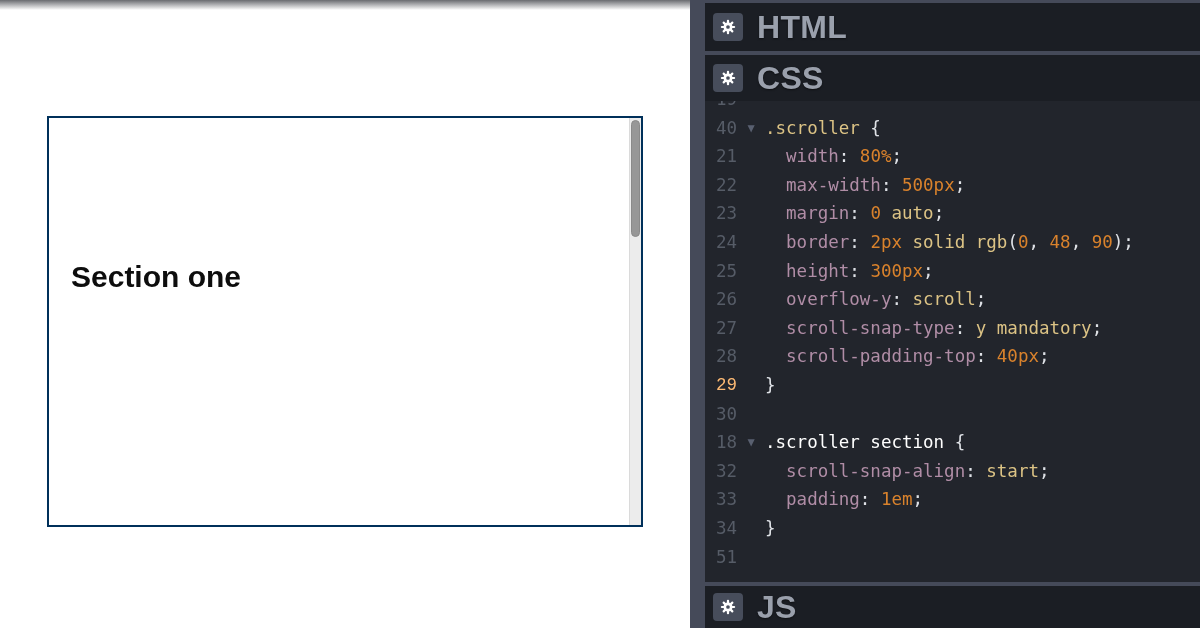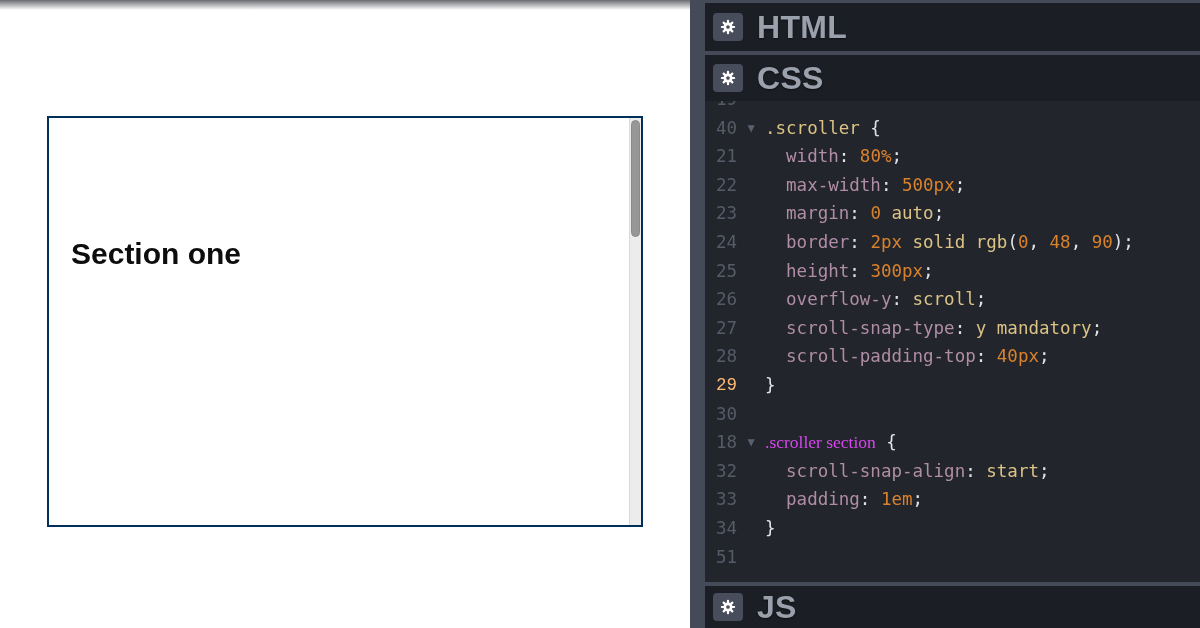--- a/index.html
+++ b/index.html
@@ -35,21 +35,21 @@
   }
   .v-scrollbar .thumb {
     position: absolute; left: 1px; top: 2px; width: 9px; height: 117px;
     background: #979797; border-radius: 5px; border: 1px solid #8a8a8a;
   }
   .article-content {
     position: absolute; left: 0; top: 75px; right: 12px; bottom: 0;
     padding: 0 22px; overflow: hidden;
   }
   .article-content h2 {
-    margin-top: 46px; font-size: 30px; line-height: 30px; font-weight: bold; color: #0d0d0d;
+    margin-top: 69px; font-size: 30px; line-height: 30px; font-weight: bold; color: #0d0d0d;
   }
   .article-content p {
     margin-top: 44px; font-size: 22px; line-height: 31px; color: #1a1a1a;
     white-space: pre-line;
   }
 
   
   .editor-pane {
     position: absolute; left: 690px; top: 0; width: 510px; height: 628px;
     background: #1b1e24;
@@ -154,21 +154,21 @@
           <div class="code-row"><span class="ln" style="color: rgb(86, 92, 103);">21</span><span class="fold" style="color: rgb(89, 96, 112);"></span><span class="code-text"><span style="color: rgb(223, 226, 231);">  </span><span style="color: rgb(176, 141, 166);">width</span><span style="color: rgb(223, 226, 231);">: </span><span style="color: rgb(217, 130, 44);">80%</span><span style="color: rgb(223, 226, 231);">;</span></span></div>
           <div class="code-row"><span class="ln" style="color: rgb(86, 92, 103);">22</span><span class="fold" style="color: rgb(89, 96, 112);"></span><span class="code-text"><span style="color: rgb(223, 226, 231);">  </span><span style="color: rgb(176, 141, 166);">max-width</span><span style="color: rgb(223, 226, 231);">: </span><span style="color: rgb(217, 130, 44);">500px</span><span style="color: rgb(223, 226, 231);">;</span></span></div>
           <div class="code-row"><span class="ln" style="color: rgb(86, 92, 103);">23</span><span class="fold" style="color: rgb(89, 96, 112);"></span><span class="code-text"><span style="color: rgb(223, 226, 231);">  </span><span style="color: rgb(176, 141, 166);">margin</span><span style="color: rgb(223, 226, 231);">: </span><span style="color: rgb(217, 130, 44);">0</span><span style="color: rgb(223, 226, 231);"> </span><span style="color: rgb(220, 195, 133);">auto</span><span style="color: rgb(223, 226, 231);">;</span></span></div>
           <div class="code-row"><span class="ln" style="color: rgb(86, 92, 103);">24</span><span class="fold" style="color: rgb(89, 96, 112);"></span><span class="code-text"><span style="color: rgb(223, 226, 231);">  </span><span style="color: rgb(176, 141, 166);">border</span><span style="color: rgb(223, 226, 231);">: </span><span style="color: rgb(217, 130, 44);">2px</span><span style="color: rgb(223, 226, 231);"> </span><span style="color: rgb(220, 195, 133);">solid</span><span style="color: rgb(223, 226, 231);"> </span><span style="color: rgb(220, 195, 133);">rgb</span><span style="color: rgb(223, 226, 231);">(</span><span style="color: rgb(217, 130, 44);">0</span><span style="color: rgb(223, 226, 231);">, </span><span style="color: rgb(217, 130, 44);">48</span><span style="color: rgb(223, 226, 231);">, </span><span style="color: rgb(217, 130, 44);">90</span><span style="color: rgb(223, 226, 231);">);</span></span></div>
           <div class="code-row"><span class="ln" style="color: rgb(86, 92, 103);">25</span><span class="fold" style="color: rgb(89, 96, 112);"></span><span class="code-text"><span style="color: rgb(223, 226, 231);">  </span><span style="color: rgb(176, 141, 166);">height</span><span style="color: rgb(223, 226, 231);">: </span><span style="color: rgb(217, 130, 44);">300px</span><span style="color: rgb(223, 226, 231);">;</span></span></div>
           <div class="code-row"><span class="ln" style="color: rgb(86, 92, 103);">26</span><span class="fold" style="color: rgb(89, 96, 112);"></span><span class="code-text"><span style="color: rgb(223, 226, 231);">  </span><span style="color: rgb(176, 141, 166);">overflow-y</span><span style="color: rgb(223, 226, 231);">: </span><span style="color: rgb(220, 195, 133);">scroll</span><span style="color: rgb(223, 226, 231);">;</span></span></div>
           <div class="code-row"><span class="ln" style="color: rgb(86, 92, 103);">27</span><span class="fold" style="color: rgb(89, 96, 112);"></span><span class="code-text"><span style="color: rgb(223, 226, 231);">  </span><span style="color: rgb(176, 141, 166);">scroll-snap-type</span><span style="color: rgb(223, 226, 231);">: </span><span style="color: rgb(220, 195, 133);">y</span><span style="color: rgb(223, 226, 231);"> </span><span style="color: rgb(220, 195, 133);">mandatory</span><span style="color: rgb(223, 226, 231);">;</span></span></div>
           <div class="code-row"><span class="ln" style="color: rgb(86, 92, 103);">28</span><span class="fold" style="color: rgb(89, 96, 112);"></span><span class="code-text"><span style="color: rgb(223, 226, 231);">  </span><span style="color: rgb(176, 141, 166);">scroll-padding-top</span><span style="color: rgb(223, 226, 231);">: </span><span style="color: rgb(217, 130, 44);">40px</span><span style="color: rgb(223, 226, 231);">;</span></span></div>
           <div class="code-row"><span class="ln" style="color: #fdba74; font-family: Liberation Mono, monospace;">29</span><span class="fold" style="color: rgb(89, 96, 112);"></span><span class="code-text"><span style="color: rgb(223, 226, 231);">}</span></span></div>
           <div class="code-row"><span class="ln" style="color: rgb(86, 92, 103); padding-left: 8px;">30</span><span class="fold" style="color: rgb(89, 96, 112);"></span><span class="code-text"></span></div>
-          <div class="code-row"><span class="ln" style="color: rgb(86, 92, 103);">18</span><span class="fold" style="color: rgb(89, 96, 112);">▼</span><span class="code-text"><span style="color: #d946ef; font-family: Liberation Serif, serif;">.scroller section</span><span style="color: rgb(223, 226, 231);"> {</span></span></div>
+          <div class="code-row"><span class="ln" style="color: rgb(86, 92, 103);">18</span><span class="fold" style="color: rgb(89, 96, 112);">▼</span><span class="code-text"><span style="color: #ffffff;">.scroller section</span><span style="color: rgb(223, 226, 231);"> {</span></span></div>
           <div class="code-row"><span class="ln" style="color: rgb(86, 92, 103);">32</span><span class="fold" style="color: rgb(89, 96, 112);"></span><span class="code-text"><span style="color: rgb(223, 226, 231);">  </span><span style="color: rgb(176, 141, 166);">scroll-snap-align</span><span style="color: rgb(223, 226, 231);">: </span><span style="color: rgb(220, 195, 133);">start</span><span style="color: rgb(223, 226, 231);">;</span></span></div>
           <div class="code-row"><span class="ln" style="color: rgb(86, 92, 103);">33</span><span class="fold" style="color: rgb(89, 96, 112);"></span><span class="code-text"><span style="color: rgb(223, 226, 231);">  </span><span style="color: rgb(176, 141, 166);">padding</span><span style="color: rgb(223, 226, 231);">: </span><span style="color: rgb(217, 130, 44);">1em</span><span style="color: rgb(223, 226, 231);">;</span></span></div>
           <div class="code-row"><span class="ln" style="color: rgb(86, 92, 103);">34</span><span class="fold" style="color: rgb(89, 96, 112);"></span><span class="code-text"><span style="color: rgb(223, 226, 231);">}</span></span></div>
           <div class="code-row"><span class="ln" style="color: rgb(86, 92, 103);">51</span><span class="fold" style="color: rgb(89, 96, 112);"></span><span class="code-text"></span></div>
         </div>
     </div>
 
     <div class="divider"></div>
 
     <div class="panel-header ph-js">

